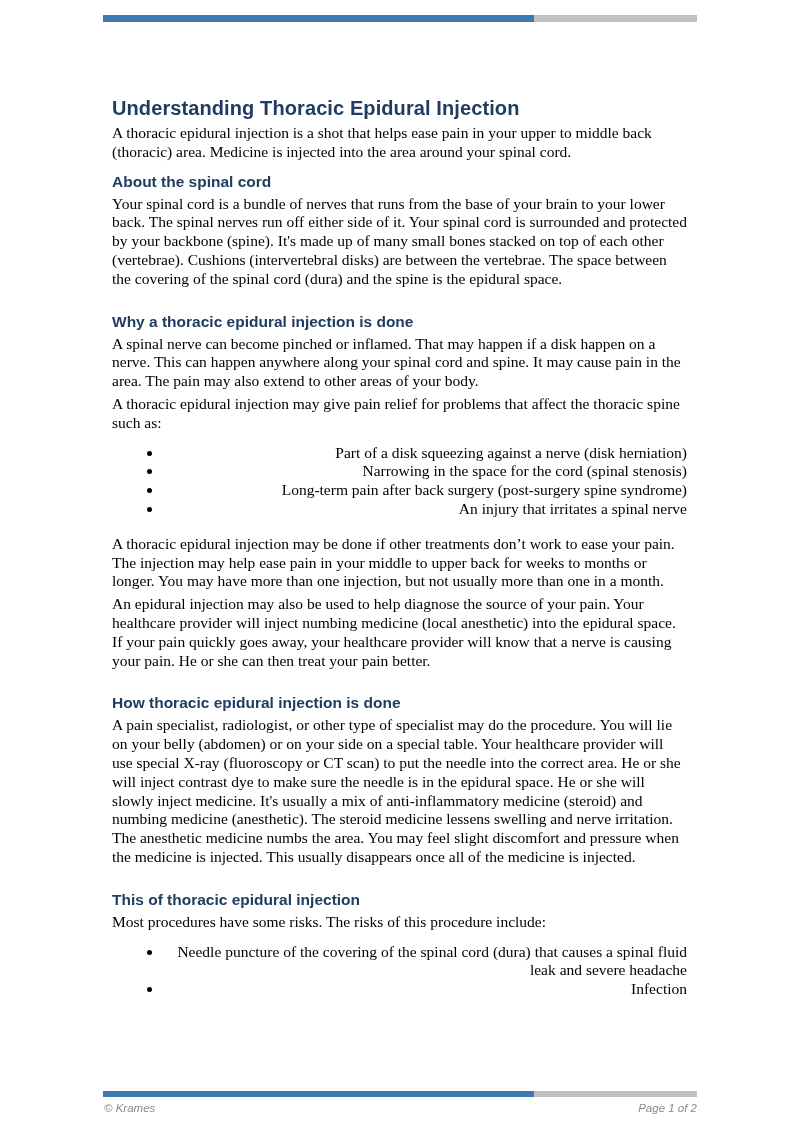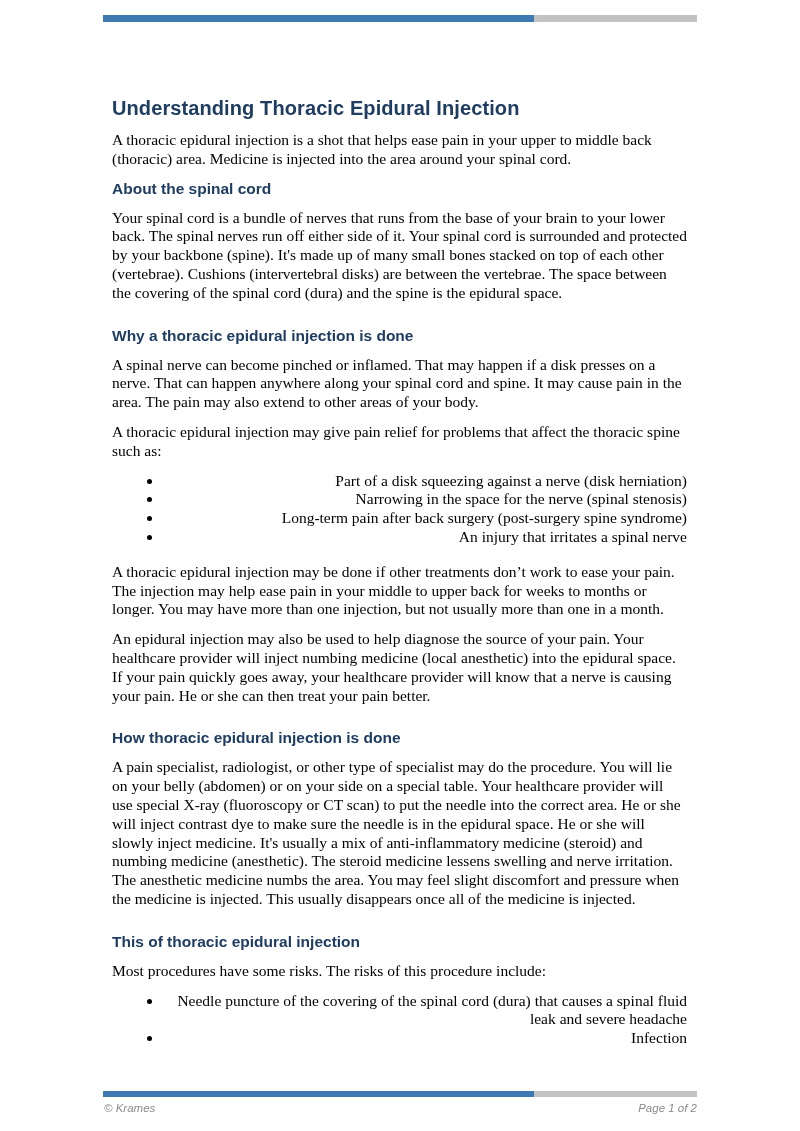--- a/index.html
+++ b/index.html
@@ -39,21 +39,21 @@
     font-family: "Liberation Sans", sans-serif;
     font-weight: bold;
     font-size: 20px;
     color: var(--heading_navy, #1F3C61);
     margin: 75px 0 2px 0;
     letter-spacing: 0.1px;
   }
   .content p {
     font-size: 15.5px;
     line-height: 18.8px;
-    margin: 11px 0;
+    margin: 4px 0;
   }
   h2 {
     font-family: "Liberation Sans", sans-serif;
     font-weight: bold;
     font-size: 15.5px;
     color: var(--heading_navy, #1F3C61);
     margin: 24px 0 2px 0;
   }
   h2.first {
     margin-top: 11px;
@@ -101,25 +101,25 @@
   <div class="content">
     <h1>Understanding Thoracic Epidural Injection</h1>
     <p>A thoracic epidural injection is a shot that helps ease pain in your upper to middle back (thoracic) area. Medicine is injected into the area around your spinal cord.</p>
     <div id="sections">
         <section>
           <h2 class="first">About the spinal cord</h2>
           <p>Your spinal cord is a bundle of nerves that runs from the base of your brain to your lower back. The spinal nerves run off either side of it. Your spinal cord is surrounded and protected by your backbone (spine). It's made up of many small bones stacked on top of each other (vertebrae). Cushions (intervertebral disks) are between the vertebrae. The space between the covering of the spinal cord (dura) and the spine is the epidural space.</p>
         </section>
         <section>
           <h2>Why a thoracic epidural injection is done</h2>
-          <p>A spinal nerve can become pinched or inflamed. That may happen if a disk presses on a nerve. That can happen anywhere along your spinal cord and spine. It may cause pain in the area. The pain may also extend to other areas of your body.</p>
+          <p>A spinal nerve can become pinched or inflamed. That may happen if a disk happen on a nerve. This can happen anywhere along your spinal cord and spine. It may cause pain in the area. The pain may also extend to other areas of your body.</p>
           <p>A thoracic epidural injection may give pain relief for problems that affect the thoracic spine such as:</p>
           <ul>
             <li>Part of a disk squeezing against a nerve (disk herniation)</li>
-            <li>Narrowing in the space for the nerve (spinal stenosis)</li>
+            <li>Narrowing in the space for the cord (spinal stenosis)</li>
             <li>Long-term pain after back surgery (post-surgery spine syndrome)</li>
             <li>An injury that irritates a spinal nerve</li>
           </ul>
           <p>A thoracic epidural injection may be done if other treatments don’t work to ease your pain. The injection may help ease pain in your middle to upper back for weeks to months or longer. You may have more than one injection, but not usually more than one in a month.</p>
           <p>An epidural injection may also be used to help diagnose the source of your pain. Your healthcare provider will inject numbing medicine (local anesthetic) into the epidural space. If your pain quickly goes away, your healthcare provider will know that a nerve is causing your pain. He or she can then treat your pain better.</p>
         </section>
         <section>
           <h2>How thoracic epidural injection is done</h2>
           <p>A pain specialist, radiologist, or other type of specialist may do the procedure. You will lie on your belly (abdomen) or on your side on a special table. Your healthcare provider will use special X-ray (fluoroscopy or CT scan) to put the needle into the correct area. He or she will inject contrast dye to make sure the needle is in the epidural space. He or she will slowly inject medicine. It's usually a mix of anti-inflammatory medicine (steroid) and numbing medicine (anesthetic). The steroid medicine lessens swelling and nerve irritation. The anesthetic medicine numbs the area. You may feel slight discomfort and pressure when the medicine is injected. This usually disappears once all of the medicine is injected.</p>
         </section>

